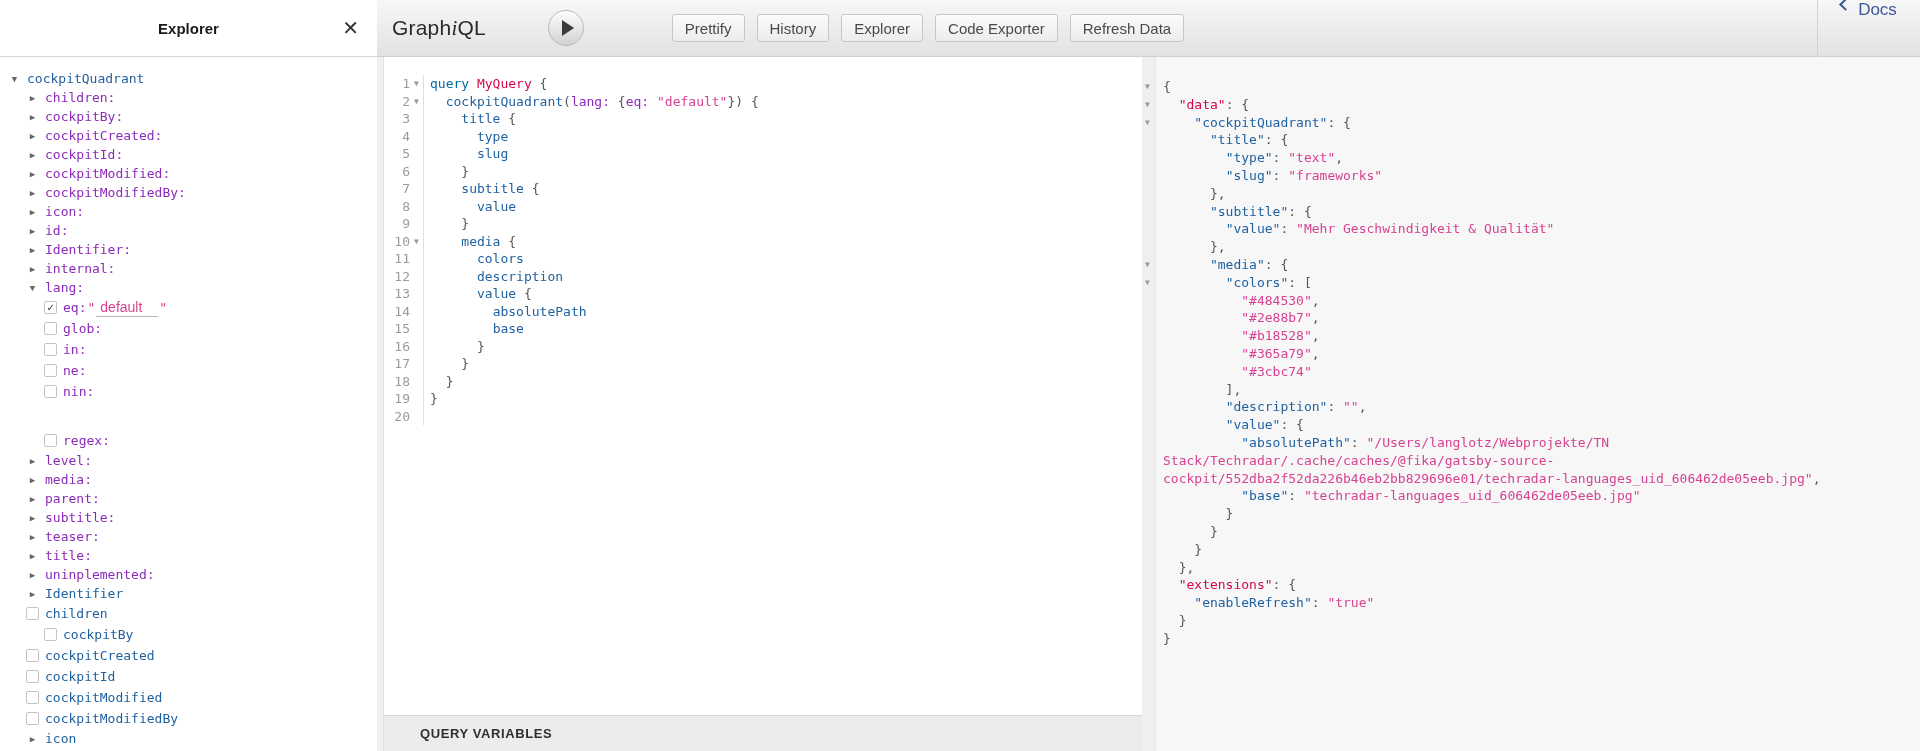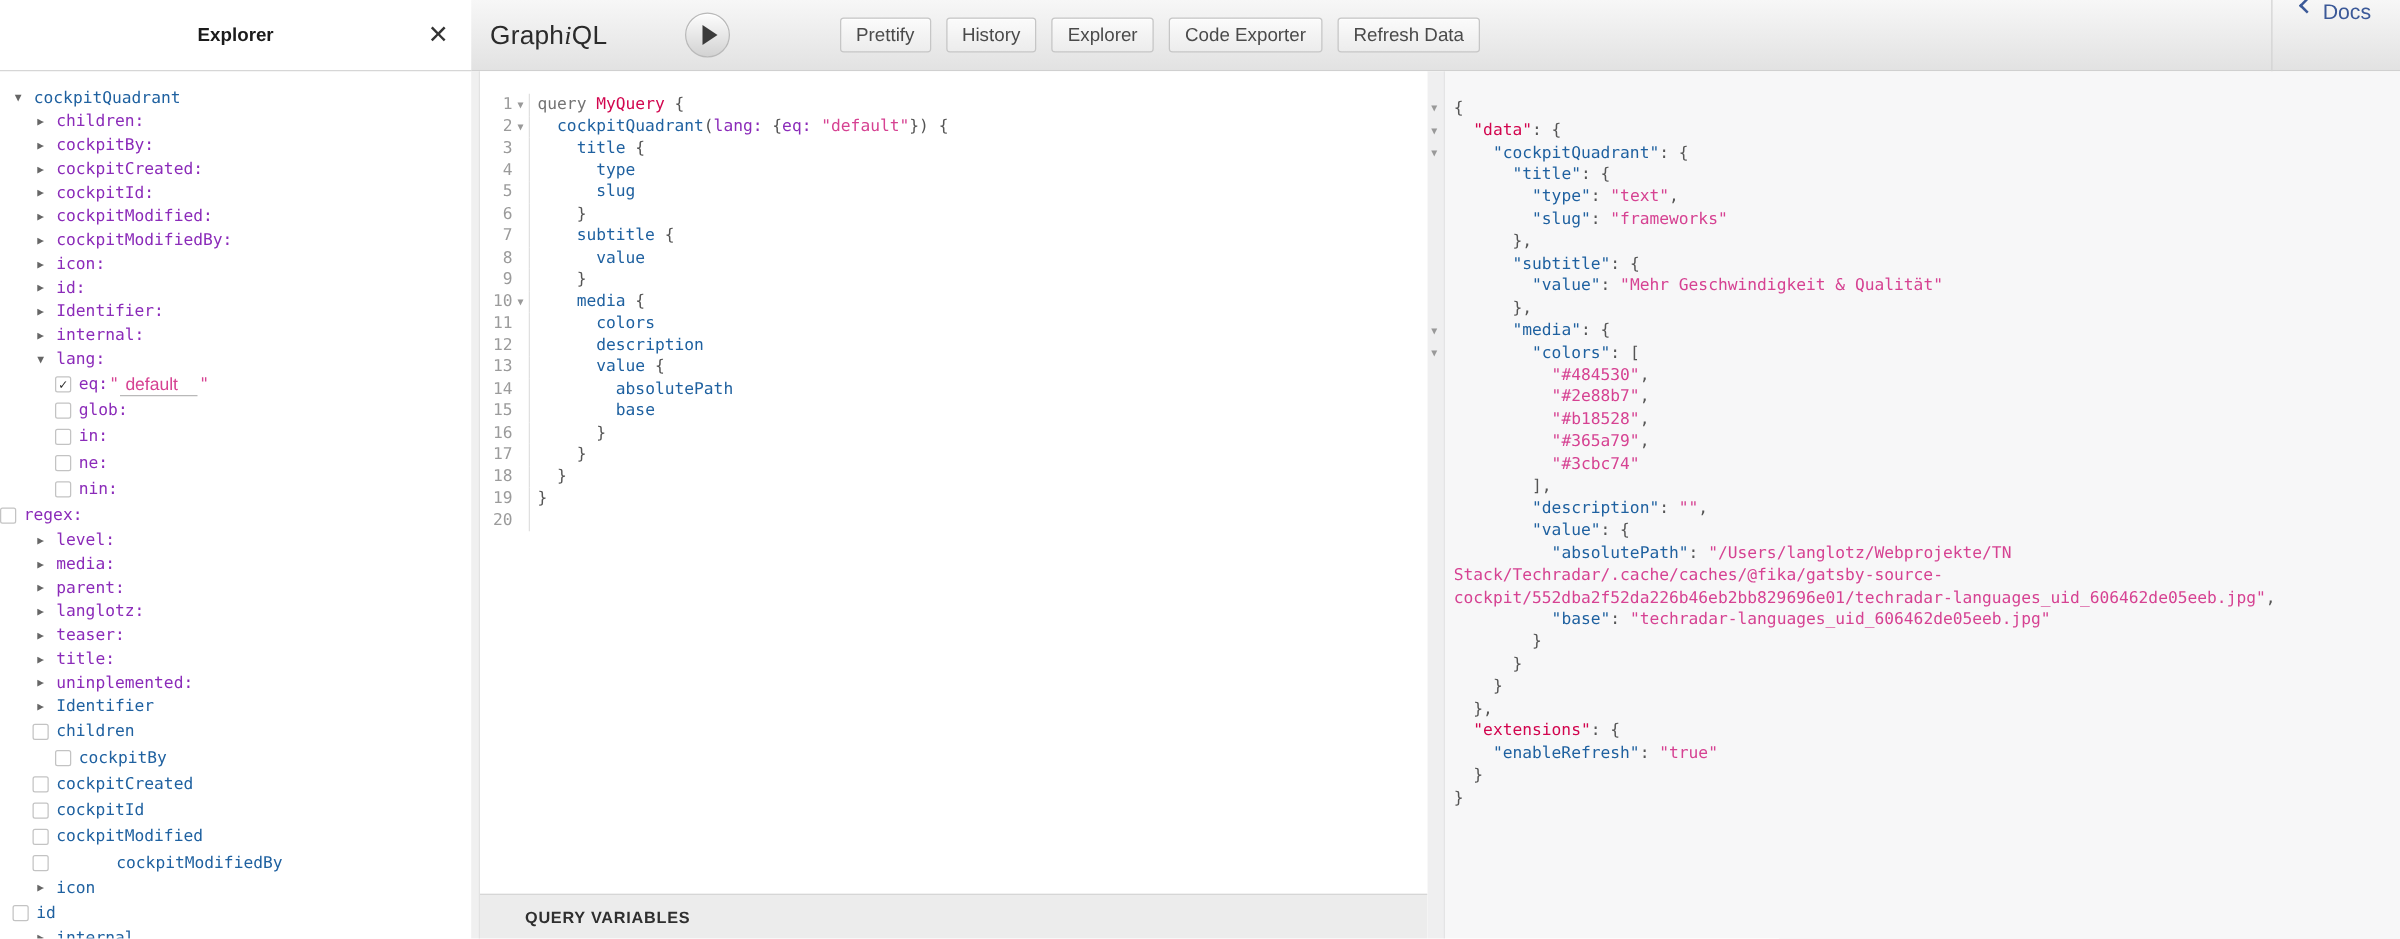--- a/index.html
+++ b/index.html
@@ -30,21 +30,21 @@
   .logo em { font-style:italic; font-family:"Liberation Serif", serif; }
   .exec-btn { width:36px; height:36px; border-radius:18px; margin-left:26px; background:linear-gradient(#fdfdfd,#d2d2d2); border:1px solid #b9b9b9; box-shadow:0 1px 0 rgba(255,255,255,.7) inset; display:flex; align-items:center; justify-content:center; cursor:pointer; }
   .exec-tri { width:0; height:0; border-top:8px solid transparent; border-bottom:8px solid transparent; border-left:12px solid #3b3b3b; margin-left:4px; }
   .toolbar { display:flex; align-items:center; margin-left:20px; gap:12px;padding-left:32px; }
   .tb-btn { height:28px; padding:0 12px; font-size:15px; color:#4a4a4a; background:linear-gradient(#fbfbfb,#ececec); border:1px solid #c6c6c6; border-radius:3px; box-shadow:0 1px 0 rgba(255,255,255,.7) inset; display:flex; align-items:center; cursor:pointer; font-family:"Liberation Sans", sans-serif; }
   .docs-tab { position:absolute; right:0; top:0; width:103px; height:72px; border-left:1px solid #d2d2d2; display:flex; align-items:flex-start; justify-content:center; cursor:pointer; }
   .docs-chev { width:9px; height:9px; border-left:2.5px solid #3B5998; border-bottom:2.5px solid #3B5998; transform:rotate(45deg); margin-right:8px; }
   .docs-label { color:#3B5998; font-size:17px; }
 
   
-  .kw  { color:#737373;margin-top:28px; }
+  .kw  { color:#0369a1;margin-top:28px; }
   .def { color:#D2054E; }
   .prop{ color:#1F61A0; }
   .attr{ color:#8B2BB9; }
   .str { color:#D64292; }
   .pl  { color:#555; }
 
   
   .divider-left { position:absolute; left:377px; top:57px; bottom:0; width:7px; background:#f0f0f0; border-right:1px solid #e2e2e2; }
 
   
@@ -173,21 +173,21 @@
             <span class="cb"></span>
           </span>
           <span class="lab-arg">ne:</span>
         </div>
         <div class="tree-row h21" style="padding-left: 44px;">
           <span class="tw">
             <span class="cb"></span>
           </span>
           <span class="lab-arg">nin:</span>
         </div>
-        <div class="tree-row h21" style="">
+        <div class="tree-row h21" style="padding-left: 44px; margin-top: 28px;">
           <span class="tw">
             <span class="cb"></span>
           </span>
           <span class="lab-arg">regex:</span>
         </div>
         <div class="tree-row h19" style="padding-left: 26px;">
           <span class="tw">
             <span class="arrow">▶</span>
           </span>
           <span class="lab-arg">level:</span>
@@ -201,21 +201,21 @@
         <div class="tree-row h19" style="padding-left: 26px;">
           <span class="tw">
             <span class="arrow">▶</span>
           </span>
           <span class="lab-arg">parent:</span>
         </div>
         <div class="tree-row h19" style="padding-left: 26px;">
           <span class="tw">
             <span class="arrow">▶</span>
           </span>
-          <span class="lab-arg">langlotz:</span>
+          <span class="lab-arg">subtitle:</span>
         </div>
         <div class="tree-row h19" style="padding-left: 26px;">
           <span class="tw">
             <span class="arrow">▶</span>
           </span>
           <span class="lab-arg">teaser:</span>
         </div>
         <div class="tree-row h19" style="padding-left: 26px;">
           <span class="tw">
             <span class="arrow">▶</span>
@@ -257,21 +257,21 @@
             <span class="cb"></span>
           </span>
           <span class="lab-field">cockpitId</span>
         </div>
         <div class="tree-row h21" style="padding-left: 26px;">
           <span class="tw">
             <span class="cb"></span>
           </span>
           <span class="lab-field">cockpitModified</span>
         </div>
-        <div class="tree-row h21" style="padding-left: 26px; gap: 48px;">
+        <div class="tree-row h21" style="padding-left: 26px;">
           <span class="tw">
             <span class="cb"></span>
           </span>
           <span class="lab-field">cockpitModifiedBy</span>
         </div>
         <div class="tree-row h19" style="padding-left: 26px;">
           <span class="tw">
             <span class="arrow">▶</span>
           </span>
           <span class="lab-field">icon</span>

